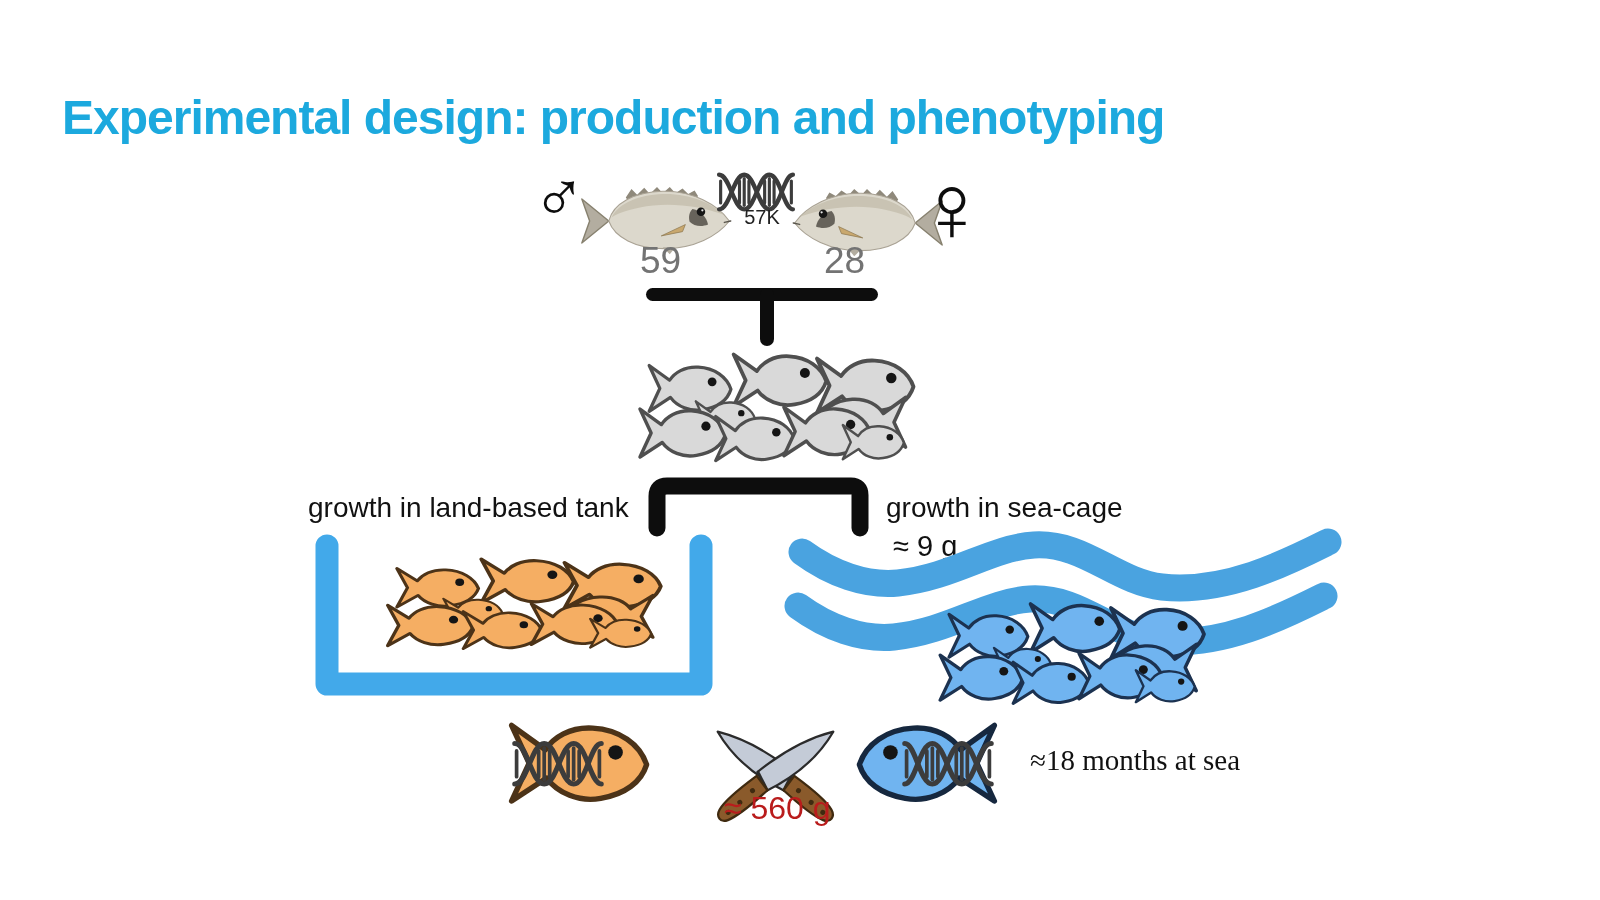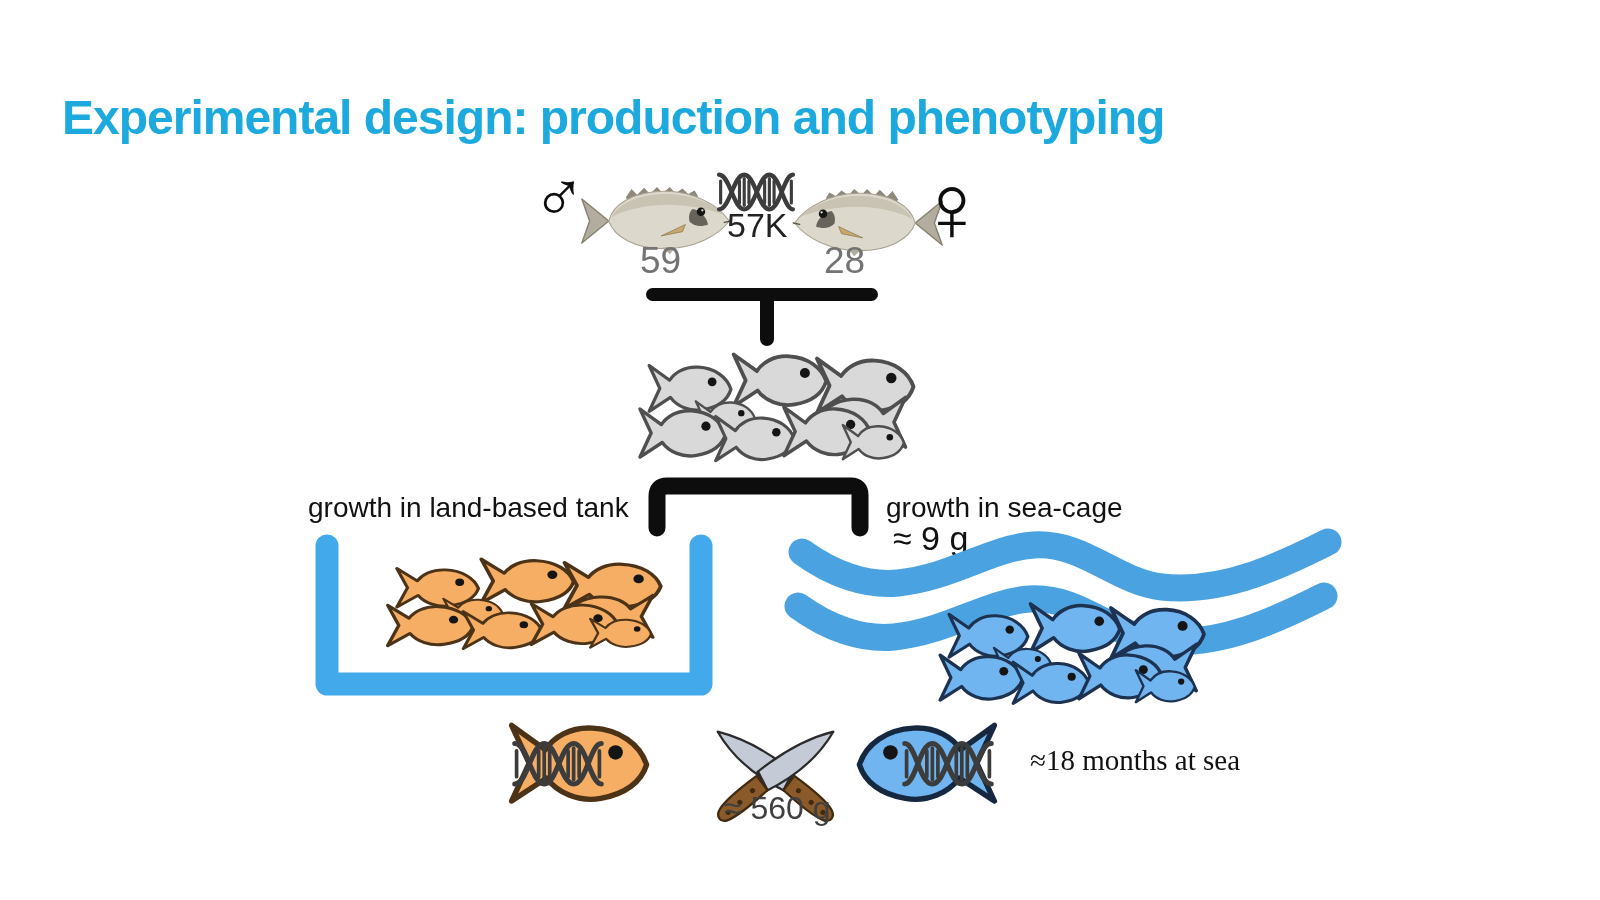--- a/index.html
+++ b/index.html
@@ -11,26 +11,26 @@
   .slide-title{
     left:62px;top:90px;font-size:48px;font-weight:bold;letter-spacing:-1px;
     color:#1CA9DE;white-space:nowrap;
   }
   .sex-symbol{color:#0d0d0d;line-height:1;font-weight:bold;}
   .male-symbol{left:532px;top:158px;font-size:72px;}
   .female-symbol{left:916px;top:160px;font-size:96px;}
   .count-label{font-size:37px;color:#737373;}
   .count-male{left:640px;top:240px;}
   .count-female{left:824px;top:240px;}
-  .snp-label{left:727px;top:206px;font-size:34px;color:#222;width:70px;}
+  .snp-label{left:727px;top:206px;font-size:20px;color:#222;width:70px;text-align:center;}
   .branch-label{font-size:28px;color:#111;white-space:nowrap;}
   .label-land{left:308px;top:492px;}
   .label-sea{left:886px;top:492px;}
-  .label-9g{left:893px;top:519px;font-size:34px;color:#111;}
-  .label-560g{left:724px;top:790px;font-size:32px;color:#404040;}
+  .label-9g{left:893px;top:530px;font-size:29px;color:#111;}
+  .label-560g{left:724px;top:790px;font-size:32px;color:#b91c1c;}
   .label-18m{left:1030px;top:744px;font-size:29px;color:#111;white-space:nowrap;font-family:Liberation Serif, serif;}
   svg{display:block;overflow:visible;}
   .defs-store{position:absolute;width:0;height:0;overflow:hidden;}
   
   .fish-gray  {fill:#D9D9D9;stroke:#4F4F4F;}
   .fish-orange{fill:#F5AE63;stroke:#4C3318;}
   .fish-blue  {fill:#70B4F0;stroke:#1C3250;}
   .fish-blue-bold{fill:#70B4F0;stroke:#16283F;}
   .dna-dark{stroke:#3C3C3C;}
   .wave-blue{stroke:#4AA3E0;}

